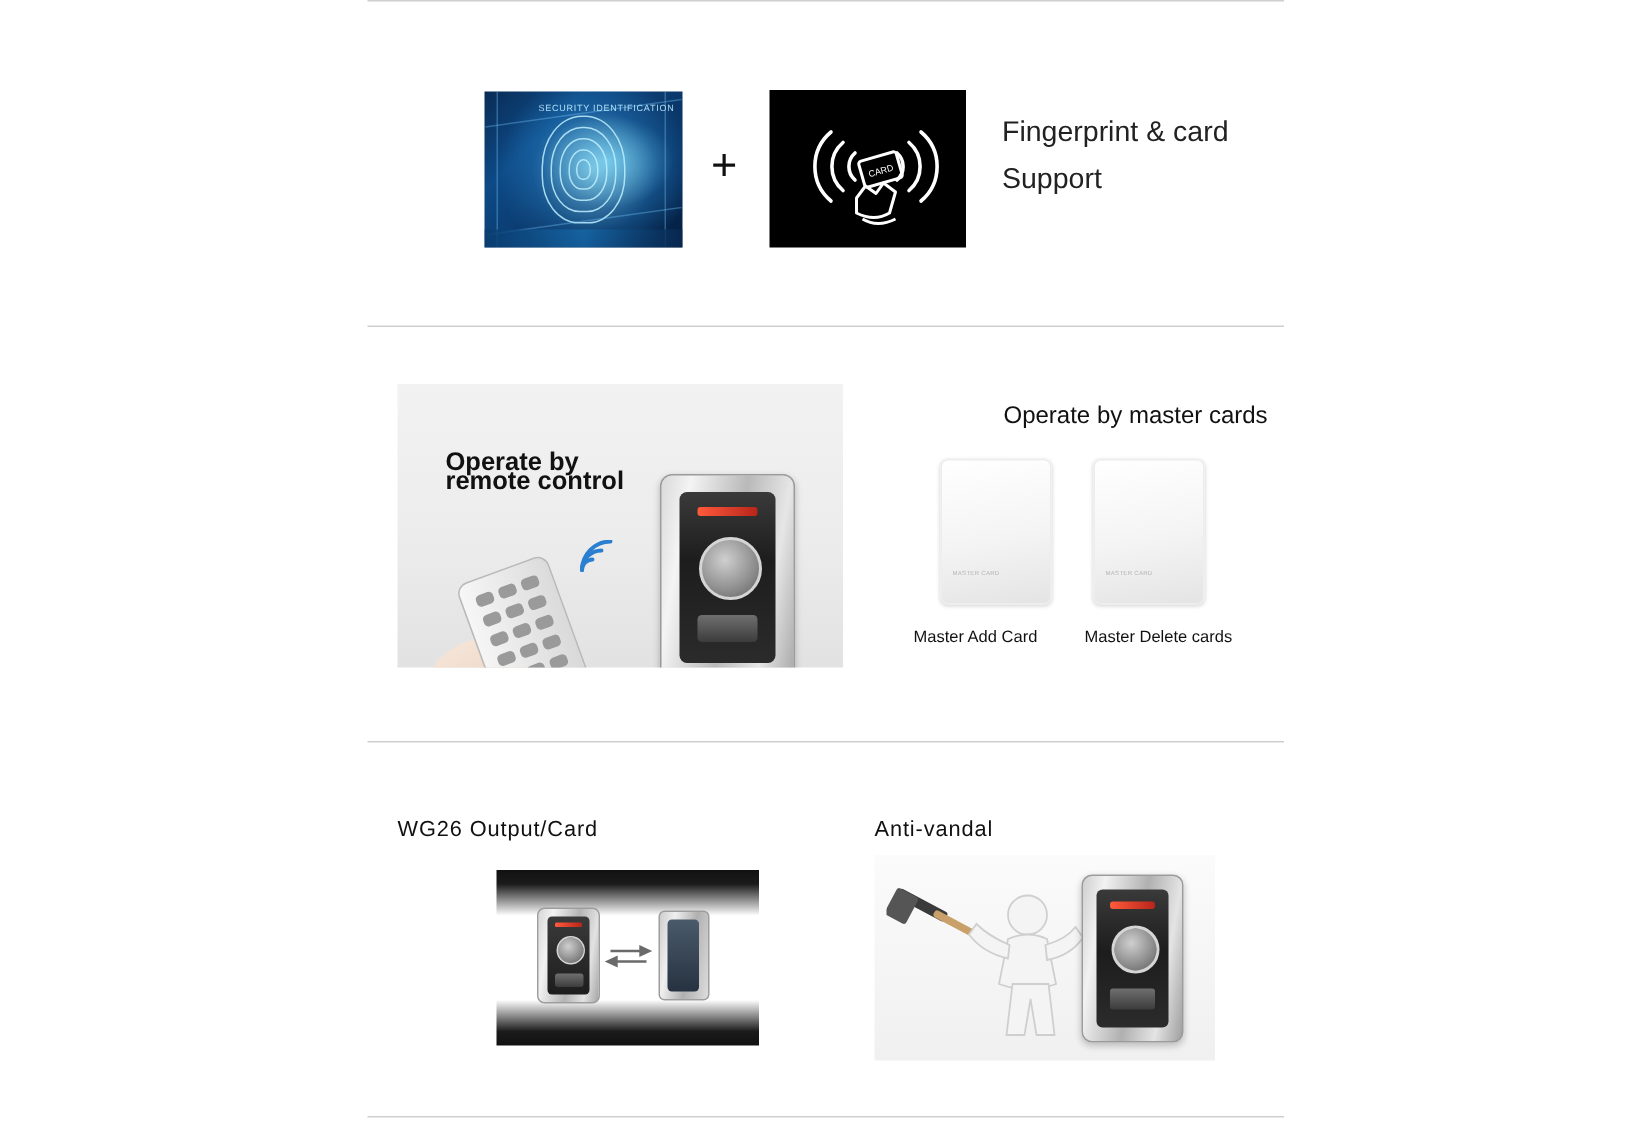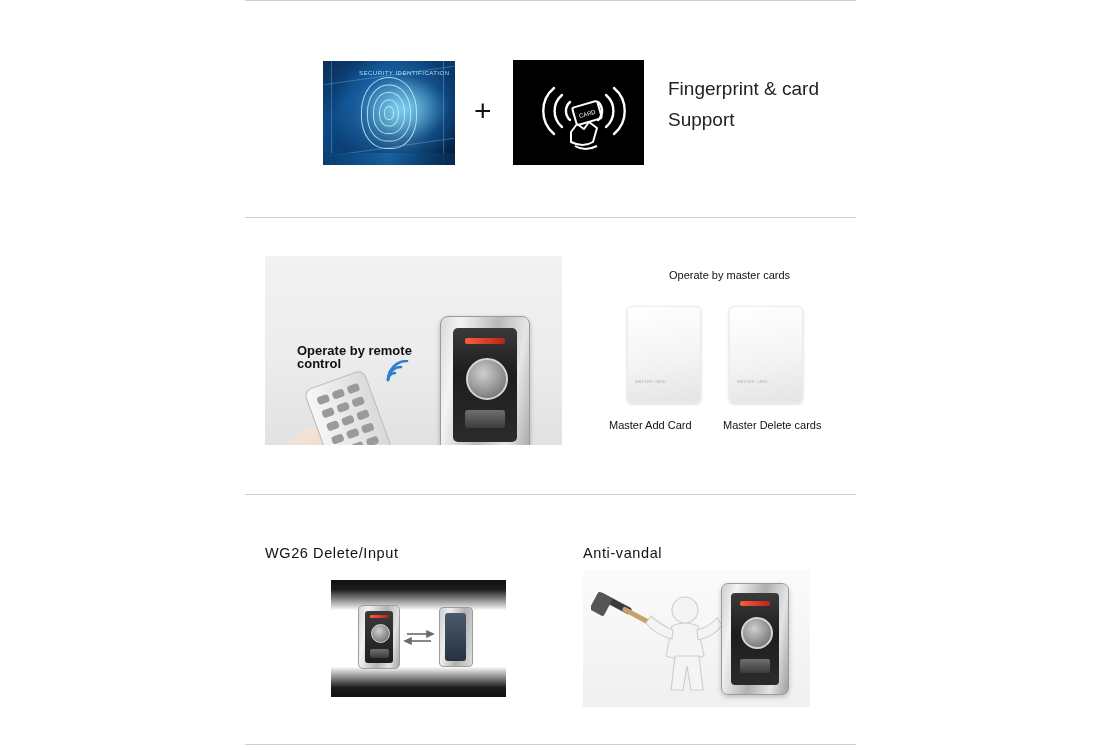--- a/index.html
+++ b/index.html
@@ -137,26 +137,25 @@
     top: 38px;
     width: 297px;
     height: 189px;
     background: linear-gradient(180deg,#f2f2f2 0%, #ececec 55%, #e2e2e2 100%);
     overflow: hidden;
   }
   .remote-label {
     position: absolute;
     left: 32px;
     top: 45px;
-    font-size: 13px;
+    font-size: 17px;
     line-height: 13px;
     font-weight: bold;
     color: #111;
     width: 120px;
-    margin-top: 43px;
   }
   
   .remote {
     position: absolute;
     left: 53px;
     top: 121px;
     width: 62px;
     height: 96px;
     background: linear-gradient(95deg,#f7f7f7,#d8d8d8);
     border: 1px solid #b9b9b9;
@@ -222,21 +221,21 @@
     position: absolute;
     left: 12px; top: 82px;
     width: 40px; height: 18px;
     border-radius: 3px;
     background: linear-gradient(180deg,#6f6f6f,#3c3c3c);
   }
   .master-title {
     position: absolute;
     left: 424px;
     top: 51px;
-    font-size: 11px;
+    font-size: 16px;
     color: #111;
   }
   .mcard {
     position: absolute;
     top: 88px;
     width: 72px;
     height: 95px;
     border-radius: 5px;
     background: linear-gradient(170deg,#ffffff 0%, #f4f4f4 55%, #e4e4e4 100%);
     box-shadow: 0 1px 3px rgba(0,0,0,.18);
@@ -495,21 +494,21 @@
     </div>
 
     <div class="mcap a">Master Add Card</div>
     <div class="mcap b">Master Delete cards</div>
   </div>
 
   <div class="rule r2"></div>
 
   <div class="sec3">
 
-    <div class="h3 wg">WG26 Delete/Input</div>
+    <div class="h3 wg">WG26 Output/Card</div>
     <div class="h3 av">Anti-vandal</div>
 
     <div class="wg-panel">
       <div class="devA">
         <div class="f">
             <div class="l"></div>
             <div class="s"></div>
             <div class="p"></div>
           </div>
       </div>

